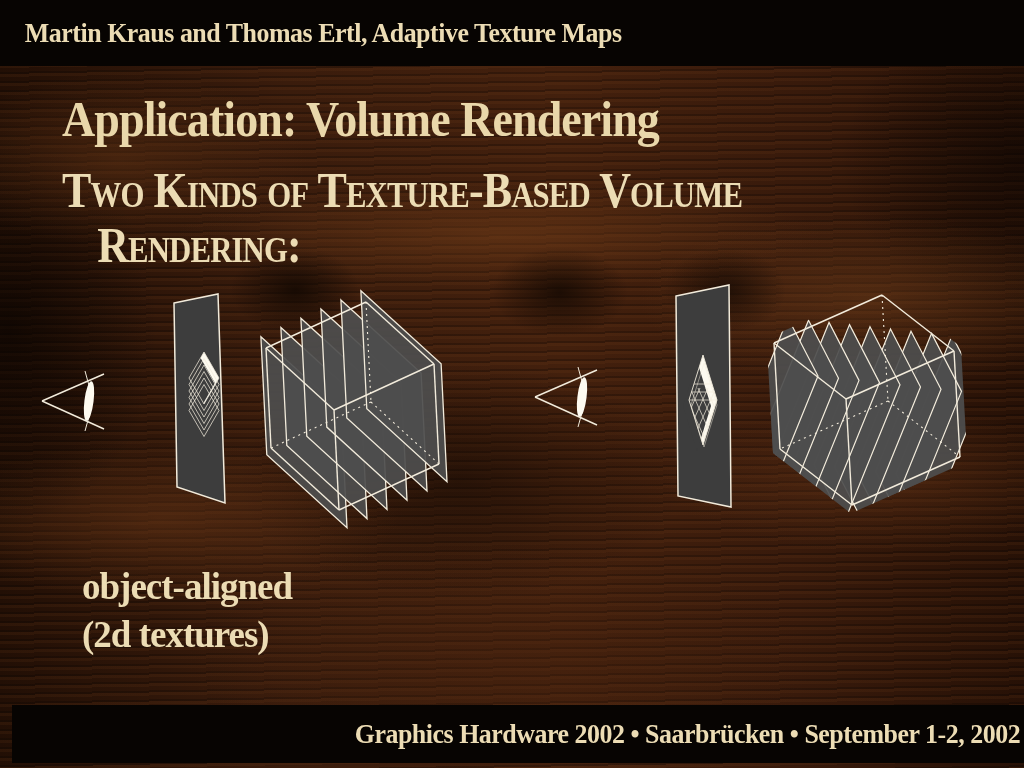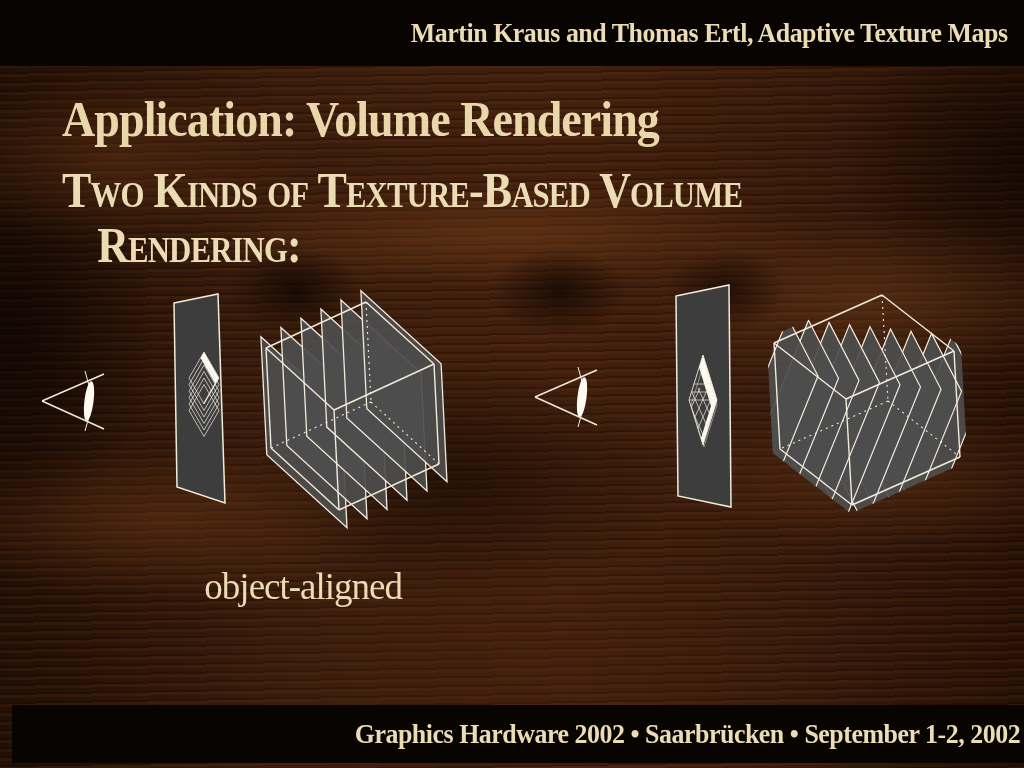--- a/index.html
+++ b/index.html
@@ -18,33 +18,33 @@
       radial-gradient(ellipse 200px 260px at 8px 330px, rgba(10,4,1,.7), transparent 75%),
       radial-gradient(ellipse 240px 200px at 1020px 160px, rgba(12,5,2,.6), transparent 75%),
       radial-gradient(ellipse 330px 110px at 160px 520px, rgba(104,54,22,.5), transparent 72%),
       radial-gradient(ellipse 300px 100px at 880px 480px, rgba(100,52,22,.45), transparent 72%),
       radial-gradient(ellipse 420px 160px at 500px 660px, rgba(70,34,14,.4), transparent 75%),
       radial-gradient(ellipse 300px 160px at 460px 480px, rgba(16,7,2,.55), transparent 75%),
       repeating-linear-gradient(179deg, rgba(0,0,0,.22) 0 2px, rgba(130,72,30,.12) 2px 5px, transparent 5px 9px),
       linear-gradient(90deg,#220f05 0%,#3a1c0c 28%,#43200d 55%,#381a0b 78%,#271106 100%);
   }
   .topbar{position:absolute;top:0;left:0;width:1024px;height:66px;background:var(--bar,#070402);
-          display:flex;align-items:center;justify-content:flex-end;box-sizing:border-box;padding-right:16px;z-index:5;}
+          display:flex;align-items:center;box-sizing:border-box;padding-right:16px;z-index:5;}
   .botbar{position:absolute;top:705px;left:12px;width:1024px;height:58px;background:var(--bar,#070402);
           display:flex;align-items:center;justify-content:flex-end;box-sizing:border-box;padding-right:16px;z-index:5;}
   .bartext{color:var(--cream,#ecdcb4);font-size:27px;font-weight:700;letter-spacing:-.5px;
            transform:scaleX(.96);transform-origin:right center;white-space:nowrap;}
   .title{position:absolute;left:62px;top:90px;color:#e9d7aa;font-size:50px;font-weight:700;
          letter-spacing:-1px;transform:scaleX(.92);transform-origin:left top;white-space:nowrap;z-index:3;}
   .subtitle{position:absolute;left:62px;top:163px;color:var(--cream,#ecdcb4);font-size:50px;font-weight:700;
             font-variant:small-caps;letter-spacing:-1px;line-height:1.1;transform:scaleX(.88);
             transform-origin:left top;white-space:nowrap;z-index:3;}
   .subtitle .line2{margin-left:40px;}
-  .caption{position:absolute;width:320px;text-align:right;color:var(--cream,#ecdcb4);
-           font-size:37px;font-weight:400;letter-spacing:-1px;line-height:1.3;z-index:3;}
+  .caption{position:absolute;width:320px;text-align:left;color:var(--cream,#ecdcb4);
+           font-size:37px;font-weight:700;letter-spacing:-1px;line-height:1.3;z-index:3;}
   .caption.left{left:82px;top:563px;}
   .caption.right{left:582px;top:563px;}
   #diagram-svg{position:absolute;left:0;top:0;z-index:2;}
 </style>
 </head>
 <body>
 
 <div class="slide" style="--bar: #070402; --bg: #2e1407; --cream: #ecdcb4;">
   <div class="bg"></div>
 
@@ -163,20 +163,21 @@
         <line x1="774" y1="343" x2="780" y2="449" stroke="#f2ebdb" stroke-width="1.4"></line>
         <line x1="954" y1="351" x2="960" y2="457" stroke="#f2ebdb" stroke-width="1.4"></line>
         <line x1="846" y1="399" x2="852" y2="505" stroke="#f2ebdb" stroke-width="1.4"></line>
         <line x1="780" y1="449" x2="852" y2="505" stroke="#f2ebdb" stroke-width="1.4"></line>
         <line x1="960" y1="457" x2="852" y2="505" stroke="#f2ebdb" stroke-width="1.4"></line>
       </g>
     </svg>
 
   <div class="caption left">
     <div>object-aligned</div>
+    <div>(2d textures)</div>
   </div>
   <div class="caption right">
   </div>
 
   <footer class="botbar">
     <span class="bartext">Graphics Hardware 2002 • Saarbrücken • September 1-2, 2002</span>
   </footer>
 </div>
 
 </body></html>

